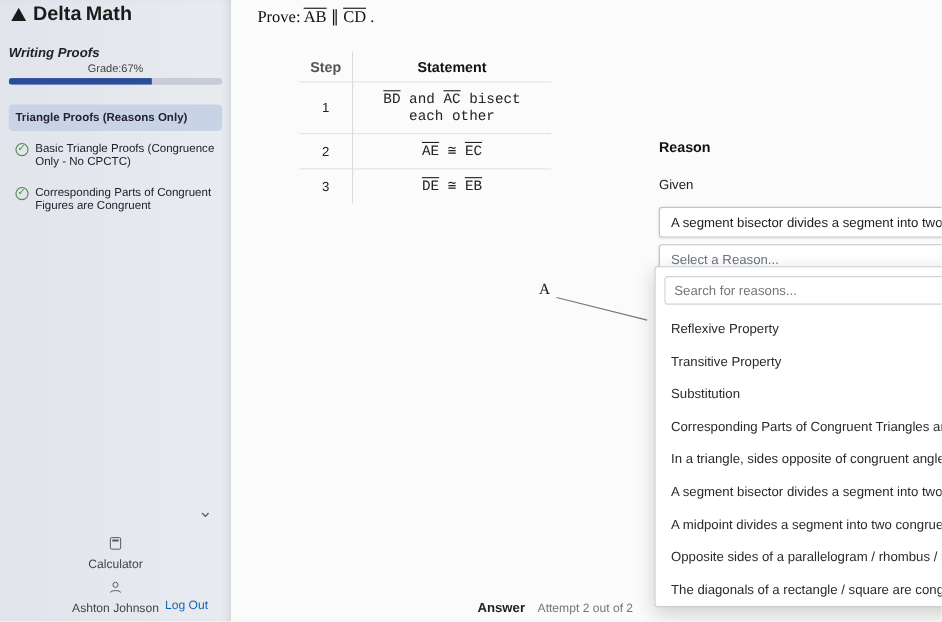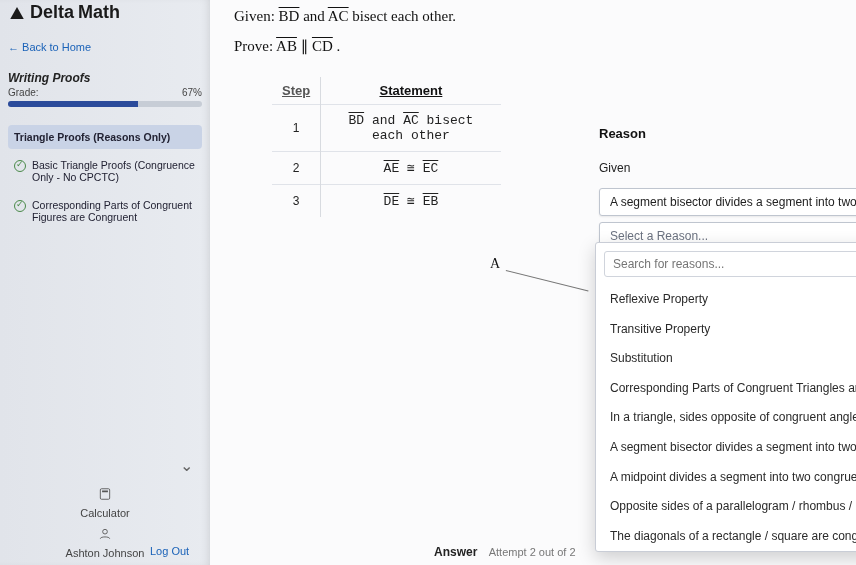--- a/index.html
+++ b/index.html
@@ -46,21 +46,21 @@
     margin-bottom: 2px;
     font-style: italic;
   }
   .due {
     color: #555;
     font-size: 10px;
     margin-bottom: 10px;
   }
   .grade-row {
     display:flex;
-    justify-content: space-between;
+    justify-content: center;
     font-size: 10px;
     color:#444;
     margin-bottom:3px;
   }
   .progress {
     height: 6px;
     background: #c7cdd6;
     border-radius: 3px;
     overflow: hidden;
     margin-bottom: 18px;
@@ -140,21 +140,20 @@
     font-family: Georgia, serif;
     font-size: 13px;
     border-collapse: collapse;
   }
   table.proof th {
     text-align: center;
     font-weight: 700;
     padding: 6px 10px;
     font-size: 13px;
     font-family: -apple-system, Arial, sans-serif;
-    text-decoration: underline;
   }
   table.proof td {
     padding: 8px 10px;
     text-align: center;
     color:#222;
   }
   .stepcell {
     width: 40px;
     color:#555;
     font-family: -apple-system, Arial, sans-serif;
@@ -266,21 +265,20 @@
 
 <div class="sidebar">
   <div class="brand">
     <svg class="brand-icon" viewBox="0 0 24 24">
         <path fill="#1a1a1a" d="M3 20 L12 4 L21 20 Z"></path>
       </svg>
     <span class="bold">Delta</span>
       <span>Math</span>
   </div>
 
-  <div class="backlink">← Back to Home</div>
 
   <div class="assign-title">Writing Proofs</div>
 
   <div class="grade-row">
     <span>Grade:</span>
     <span>67%</span>
   </div>
   <div class="progress">
     <div class="progress-fill"></div>
   </div>
@@ -314,27 +312,20 @@
         <path d="M4 20c0-4 16-4 16 0" fill="none" stroke="#555" stroke-width="1.5"></path>
       </svg>
     <span>Ashton Johnson</span>
   </div>
 </div>
 
 <div class="logout">Log Out</div>
 
 <div class="main">
 
-  <div class="given">
-    <span>Given: </span>
-    <span class="over">BD</span>
-    <span> and </span>
-    <span class="over">AC</span>
-    <span> bisect each other.</span>
-  </div>
 
   <div class="prove">
     <span>Prove: </span>
     <span class="over">AB</span>
     <span> ∥ </span>
     <span class="over">CD</span>
     <span>.</span>
   </div>
 
   <div class="proof-wrap">

